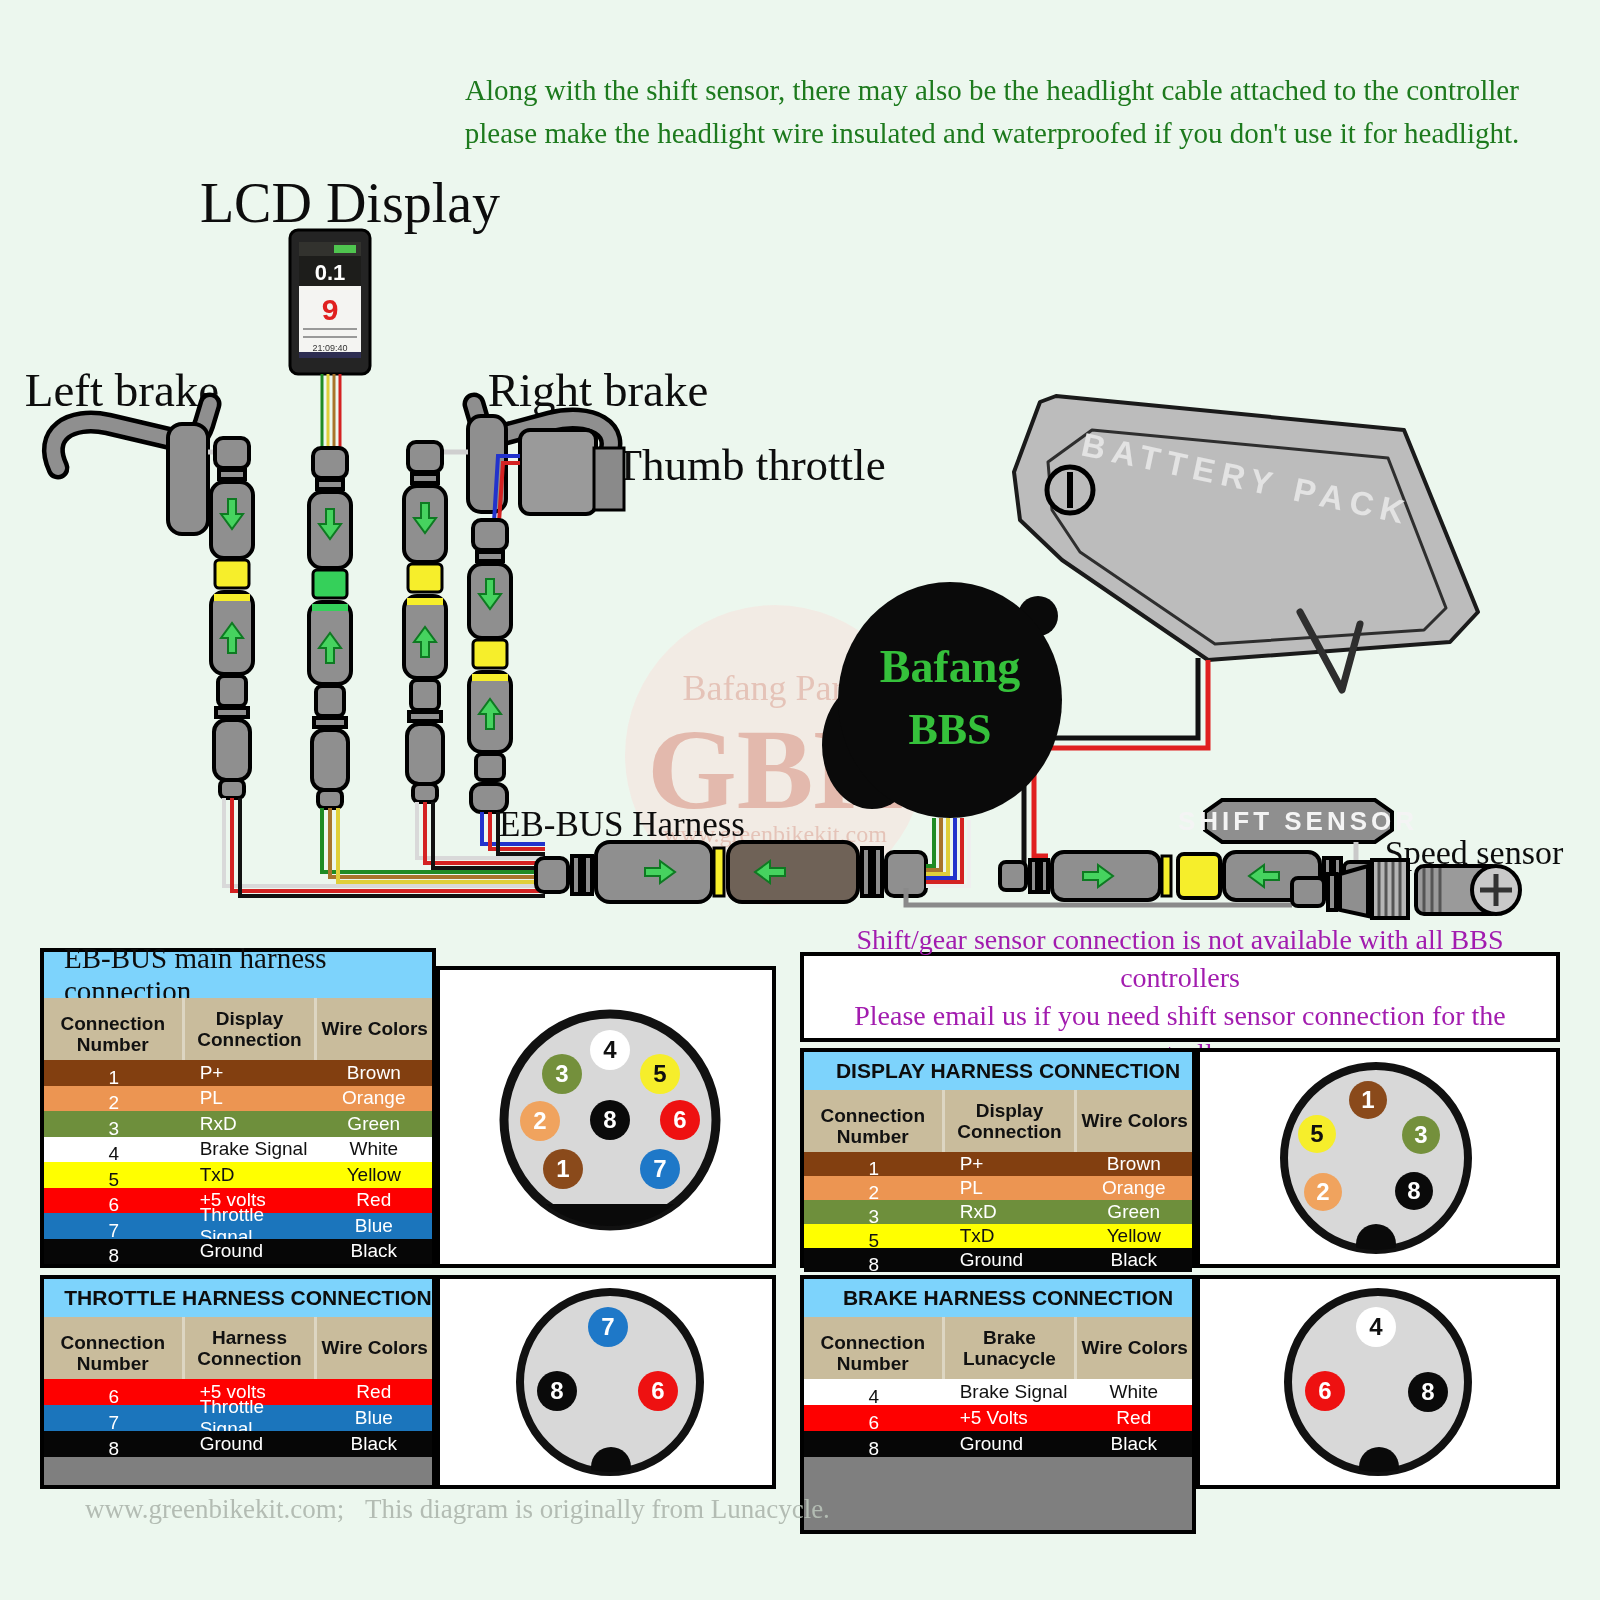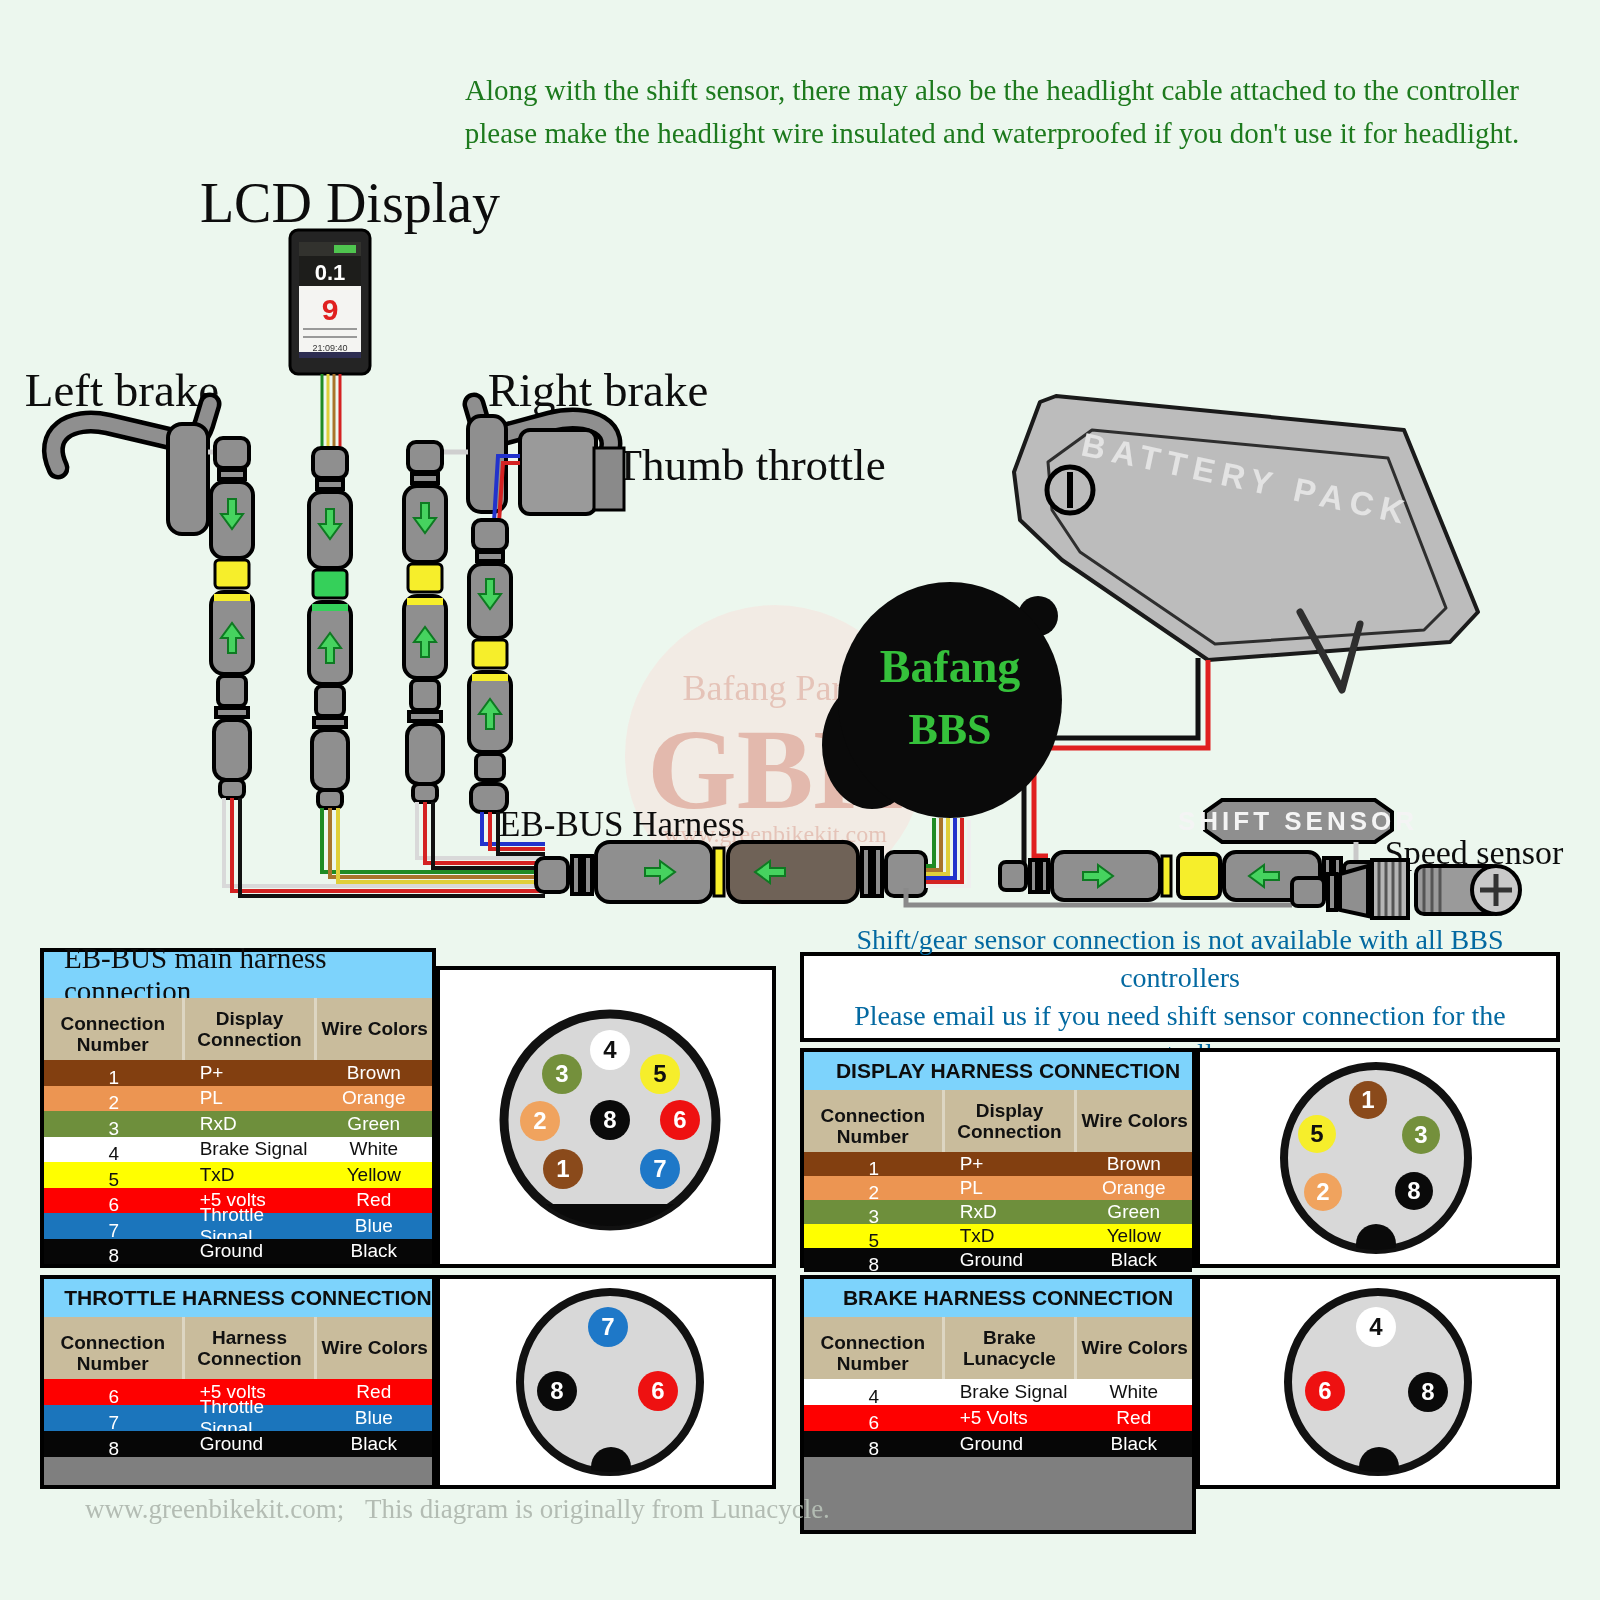--- a/index.html
+++ b/index.html
@@ -23,21 +23,21 @@
   .r-brown{background:#823f10;color:#fff;}
   .r-orange{background:#ec9552;color:#fff;}
   .r-green{background:#6e8f3c;color:#fff;}
   .r-white{background:#ffffff;color:#111;}
   .r-yellow{background:#ffff00;color:#111;}
   .r-red{background:#fe0000;color:#fff;}
   .r-blue{background:#1b75bc;color:#fff;}
   .r-black{background:#060606;color:#fff;}
   .gray-fill{flex:1;background:#7f7f7f;}
   .note-box{justify-content:center;align-items:center;font-family:"Liberation Serif",serif;
-            font-size:28px;color:#0369a1;line-height:1.35;text-align:center;}
+            font-size:28px;color:#a21caf;line-height:1.35;text-align:center;}
   .pin-t{font-family:"Liberation Sans",sans-serif;font-weight:bold;font-size:24px;text-anchor:middle;}
   .pt-light{fill:#ffffff;} .pt-dark{fill:#101010;}
   .footer{position:absolute;top:1494px;left:0;width:1600px;color:#b3bcb3;
           font-family:"Liberation Serif",serif;font-size:27px;}
   .footer span{position:absolute;top:0;white-space:nowrap;}
 </style>
 </head>
 <body>
 
 <div id="canvas">

